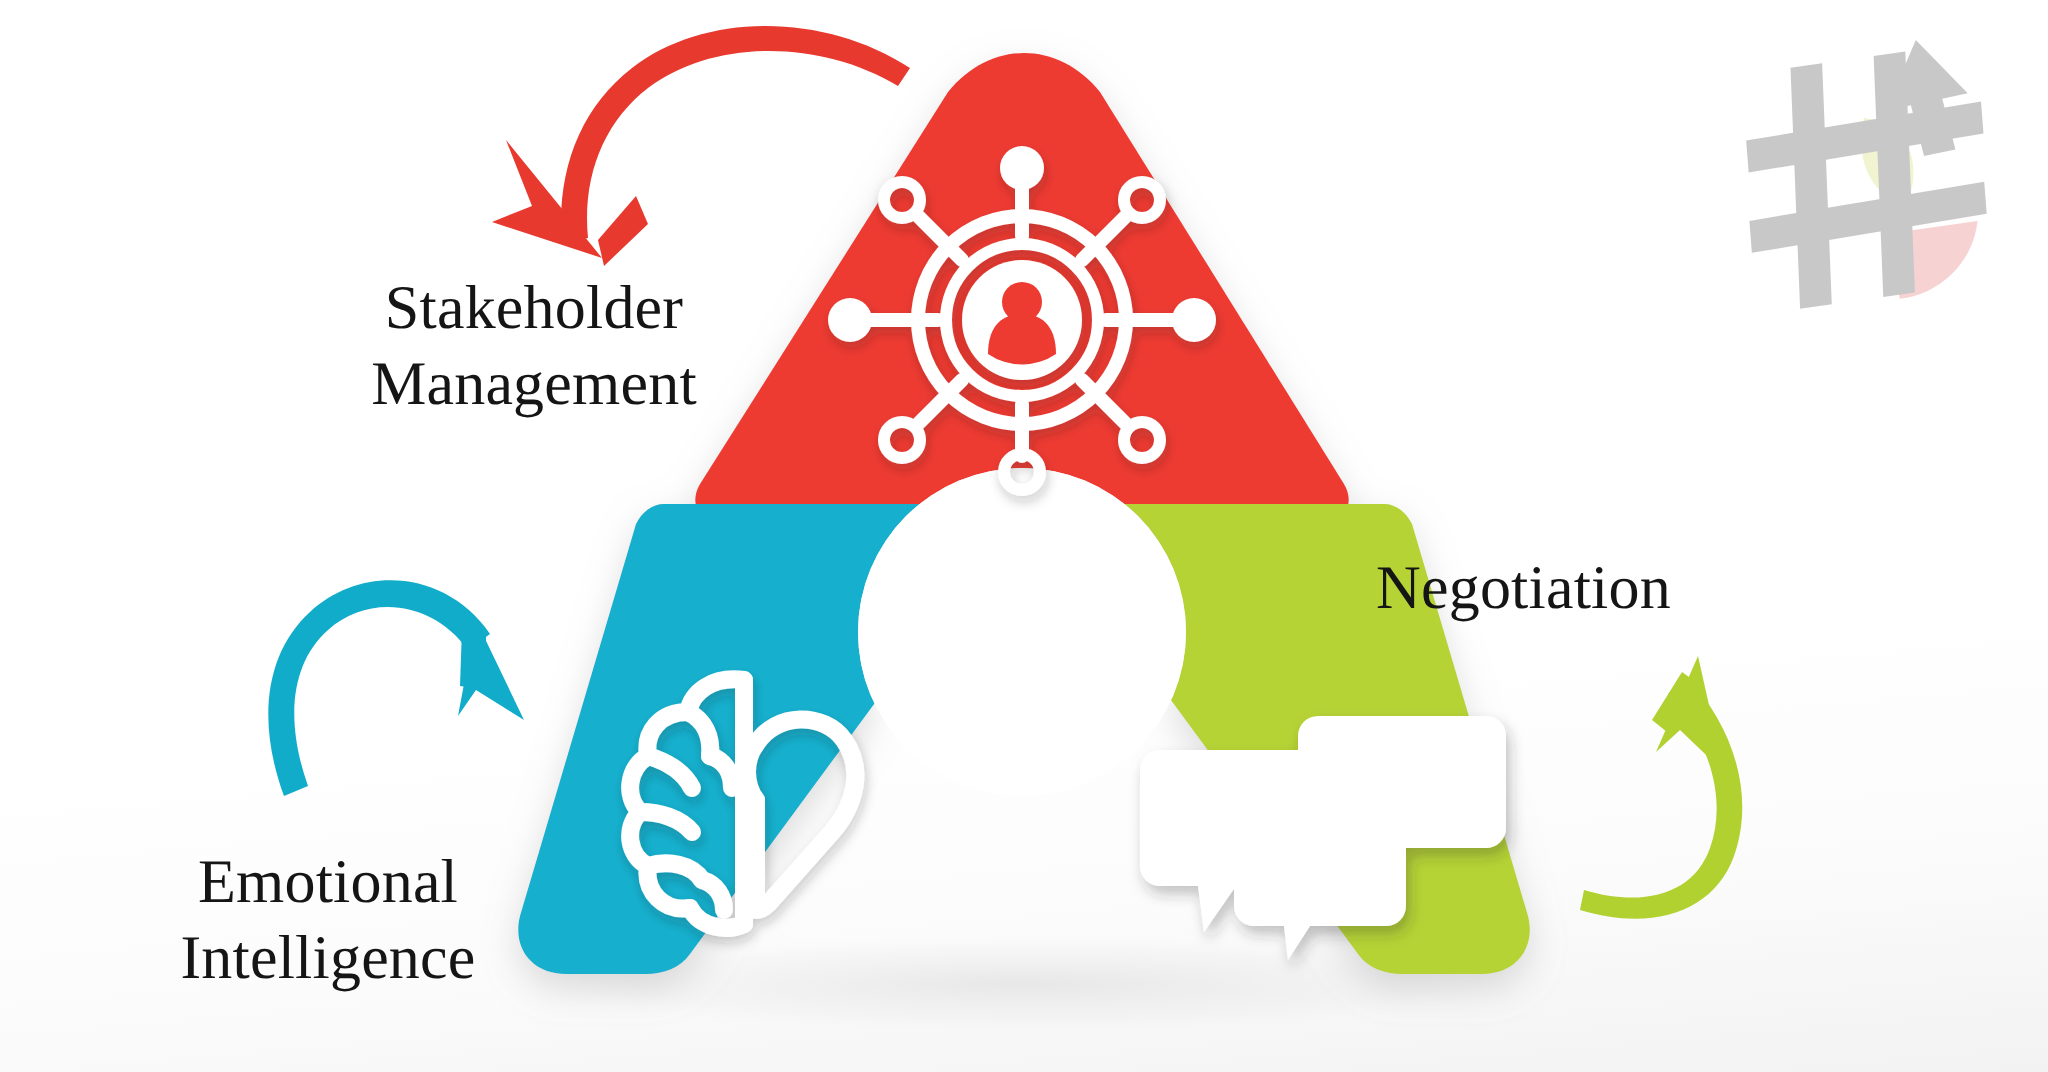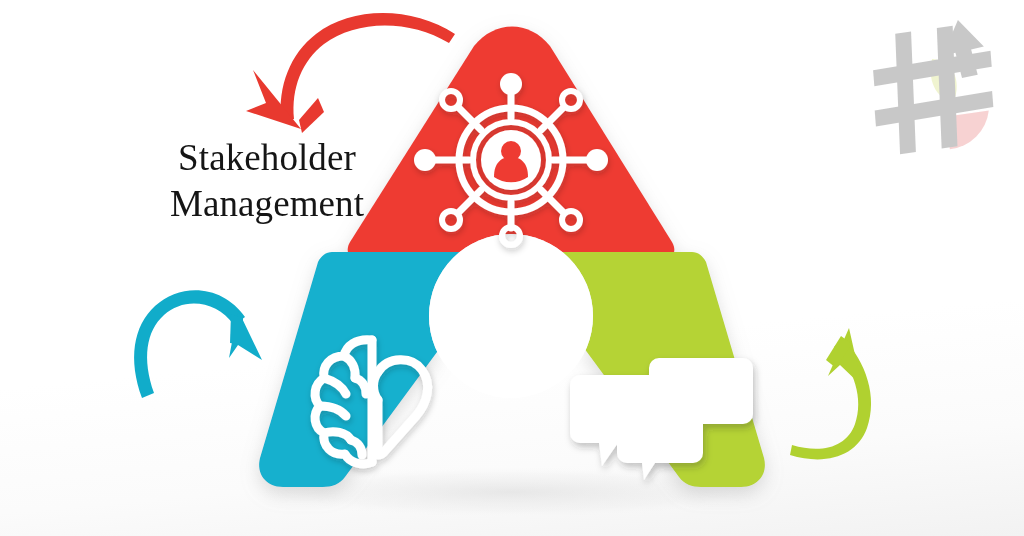--- a/index.html
+++ b/index.html
@@ -15,21 +15,21 @@
     overflow: hidden;
     background: linear-gradient(175deg, #ffffff 0%, #ffffff 62%, #fbfbfb 82%, #f2f2f2 100%);
     font-family: "Liberation Serif", "DejaVu Serif", serif;
   }
   #art { position: absolute; inset: 0; width: 1024px; height: 536px; }
 
   .side-label {
     position: absolute;
     color: #151515;
     font-family: "Liberation Serif", "DejaVu Serif", serif;
-    font-size: 37px;
+    font-size: 31px;
     line-height: 1.24;
     letter-spacing: 0.1px;
     text-align: center;
     white-space: pre-line;
     user-select: none;
   }
   #label-stakeholder { left: 128px; top: 135px; width: 278px; }
   #label-emotional   { left: 40px;  top: 422px; width: 248px; }
   #label-negotiation { left: 688px; top: 275px; width: 232px; text-align: left; }
 
@@ -237,16 +237,19 @@
                C 854 369 864 399 855 424
                C 847 447 822 454 792 445 Z"></path>
       <path d="M849 328 L 862 386 L 840 365 L 828 376 Z"></path>
       <path d="M841 336 L 826 360 L 836 368 L 852 344 Z"></path>
     </g>
   </svg>
 
   <div class="side-label" id="label-stakeholder">Stakeholder
 Management</div>
 
-
+  <div class="side-label" id="label-emotional">Emotional
+Intelligence</div>
+
+  <div class="side-label" id="label-negotiation">Negotiation</div>
 
 
 </div>
 
 </body></html>

